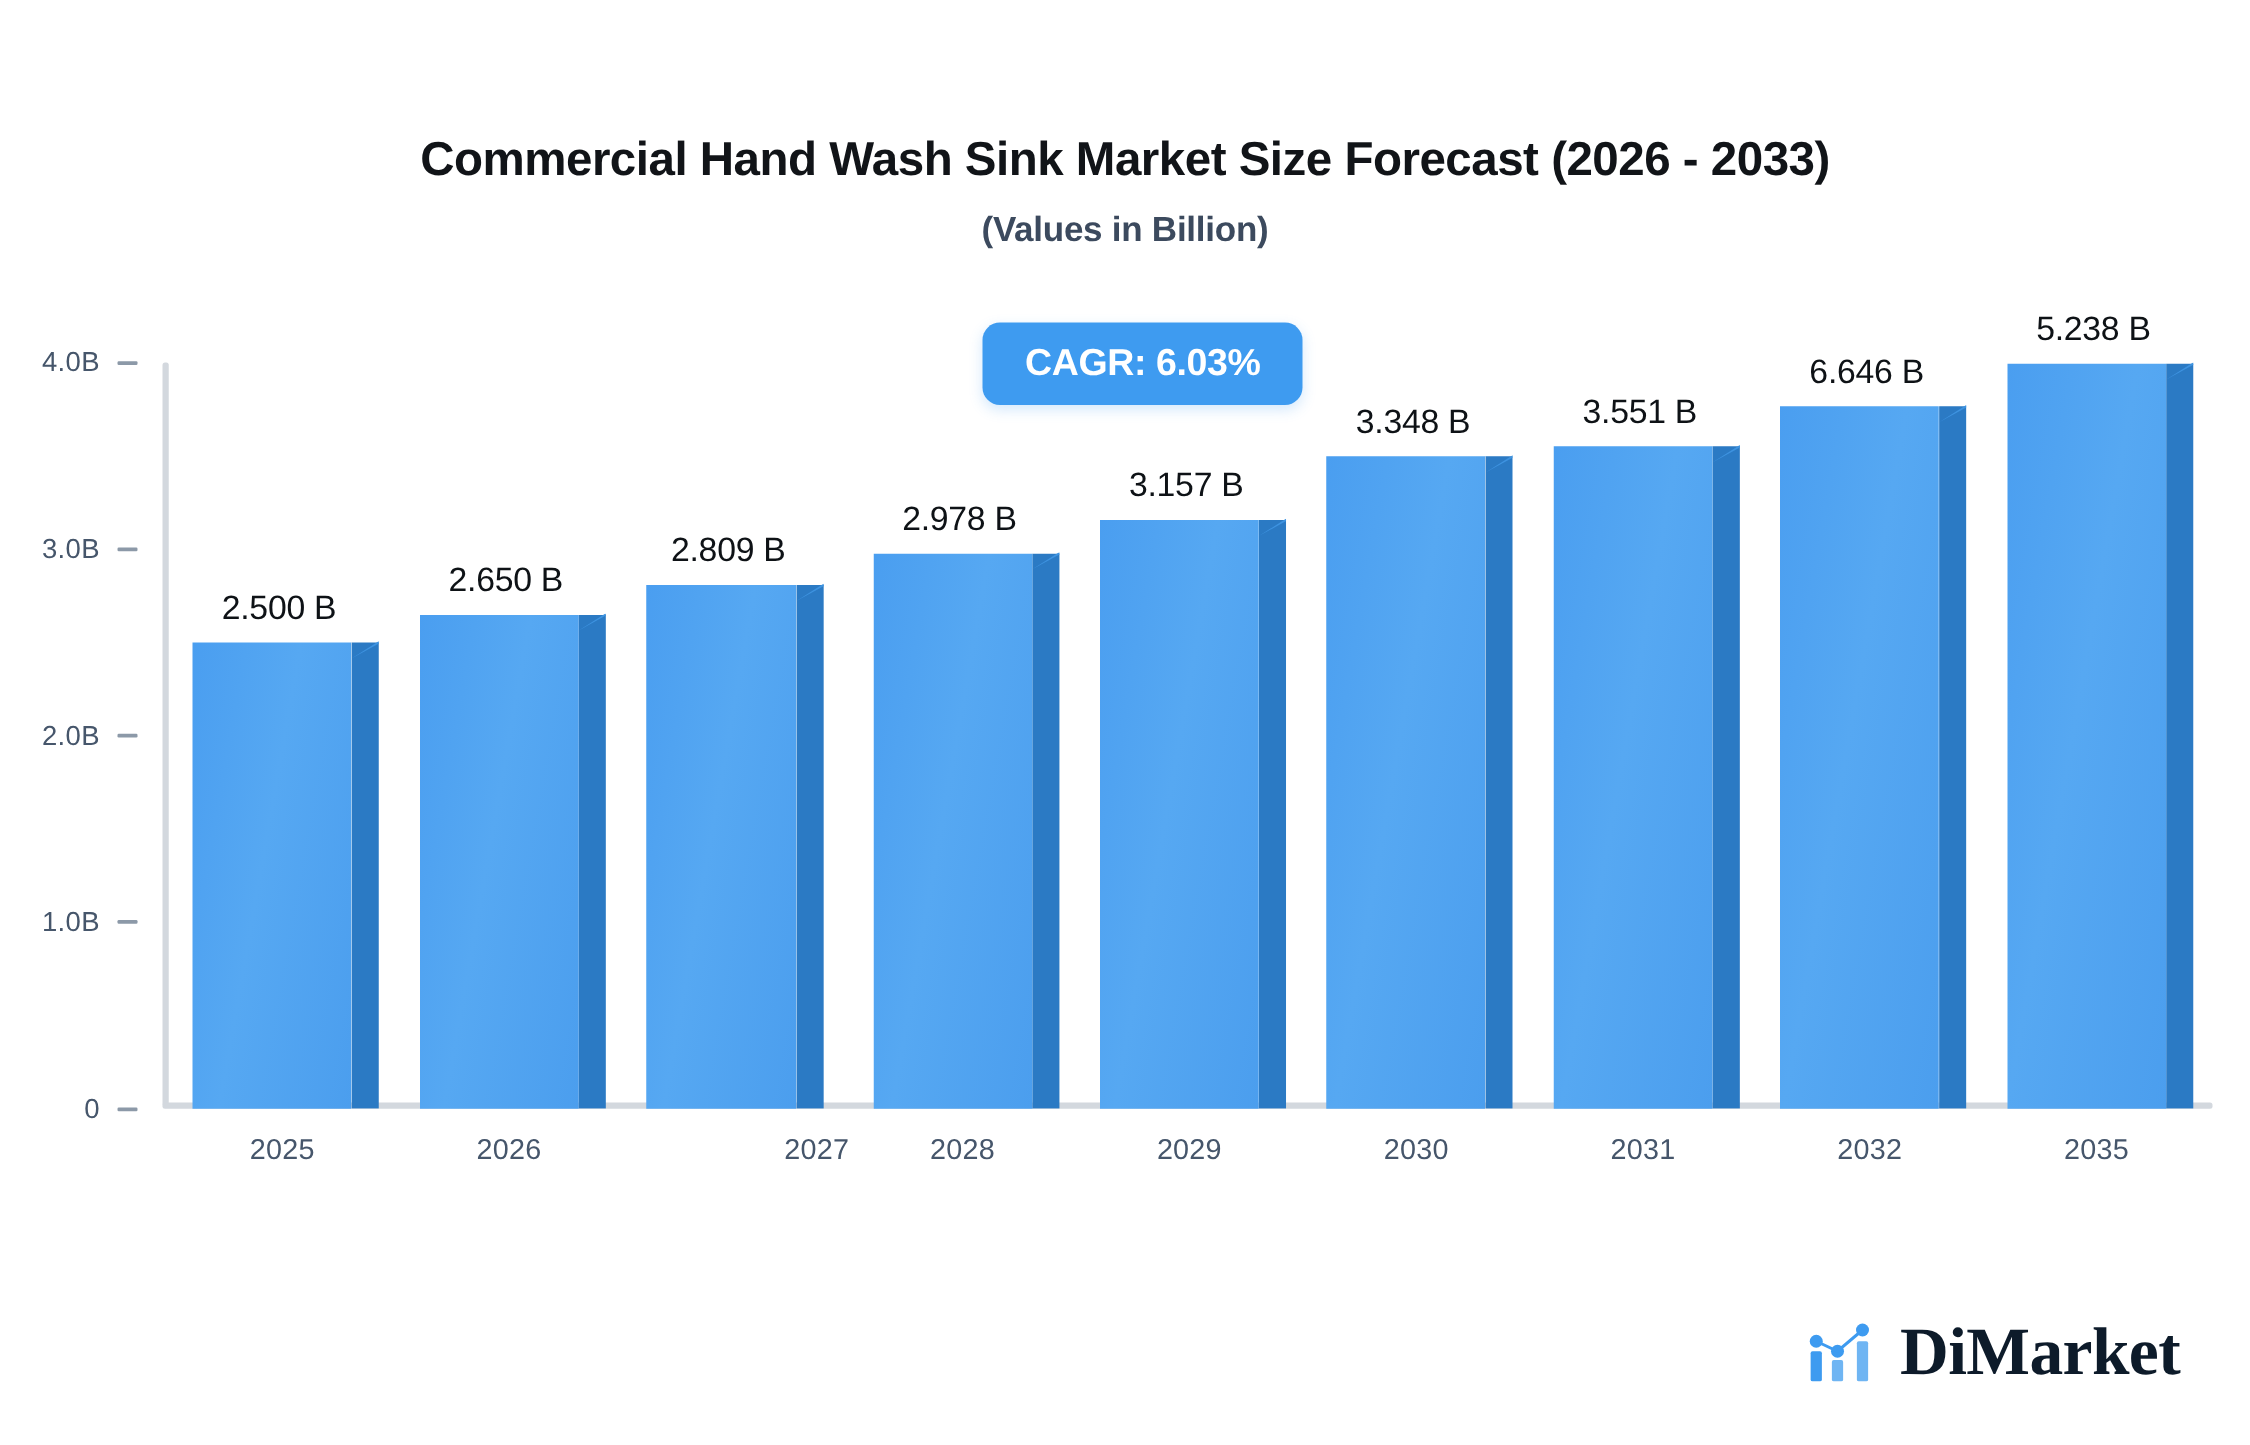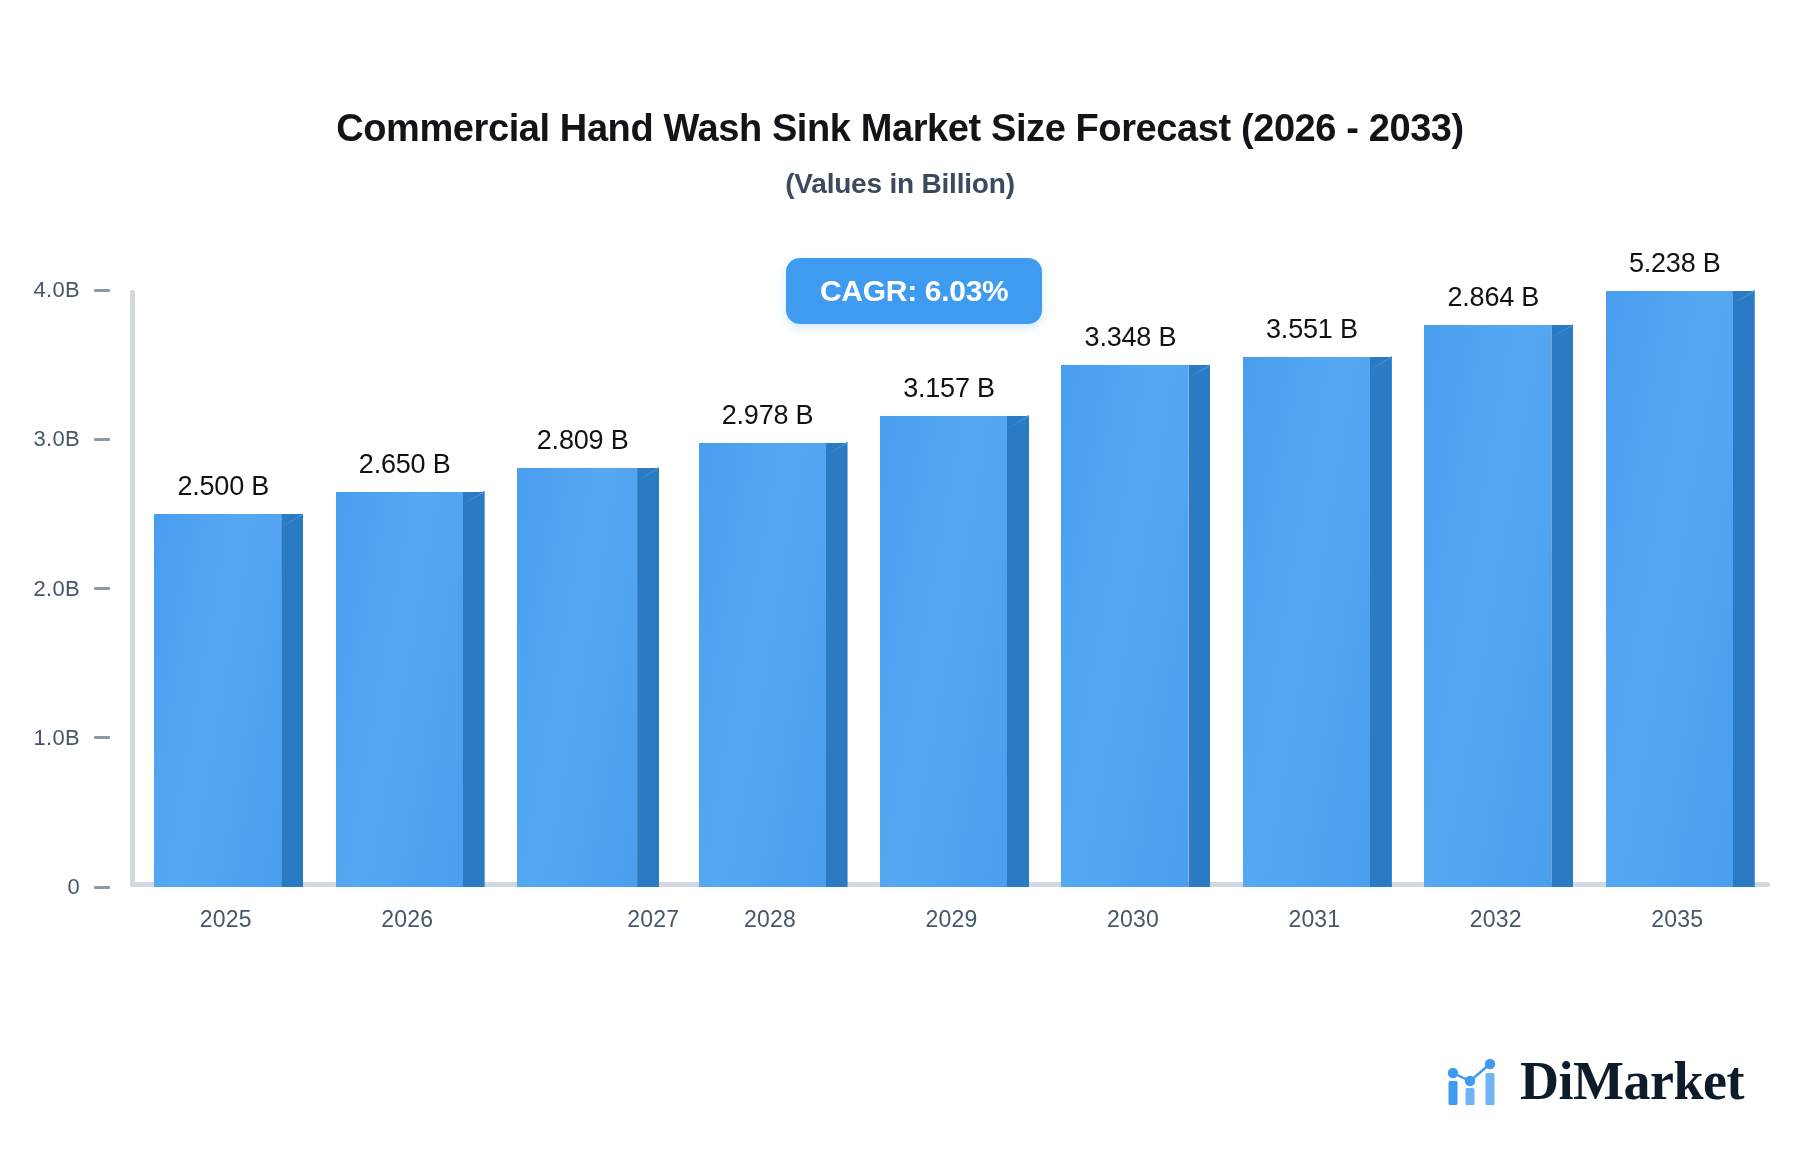--- a/index.html
+++ b/index.html
@@ -285,21 +285,21 @@
           <div class="bar-top"></div>
         </div>
         <div class="bar-value">3.551 B</div>
       </div>
       <div class="bar-group" style="left: 1424.33px; width: 127px; height: 562.225px;">
         <div class="bar-3d">
           <div class="bar-front"></div>
           <div class="bar-side"></div>
           <div class="bar-top"></div>
         </div>
-        <div class="bar-value">2.864 B</div>
+        <div class="bar-value">6.646 B</div>
       </div>
       <div class="bar-group" style="left: 1605.78px; width: 127px; height: 596.254px;">
         <div class="bar-3d">
           <div class="bar-front"></div>
           <div class="bar-side"></div>
           <div class="bar-top"></div>
         </div>
         <div class="bar-value">5.238 B</div>
       </div>
     </div>

